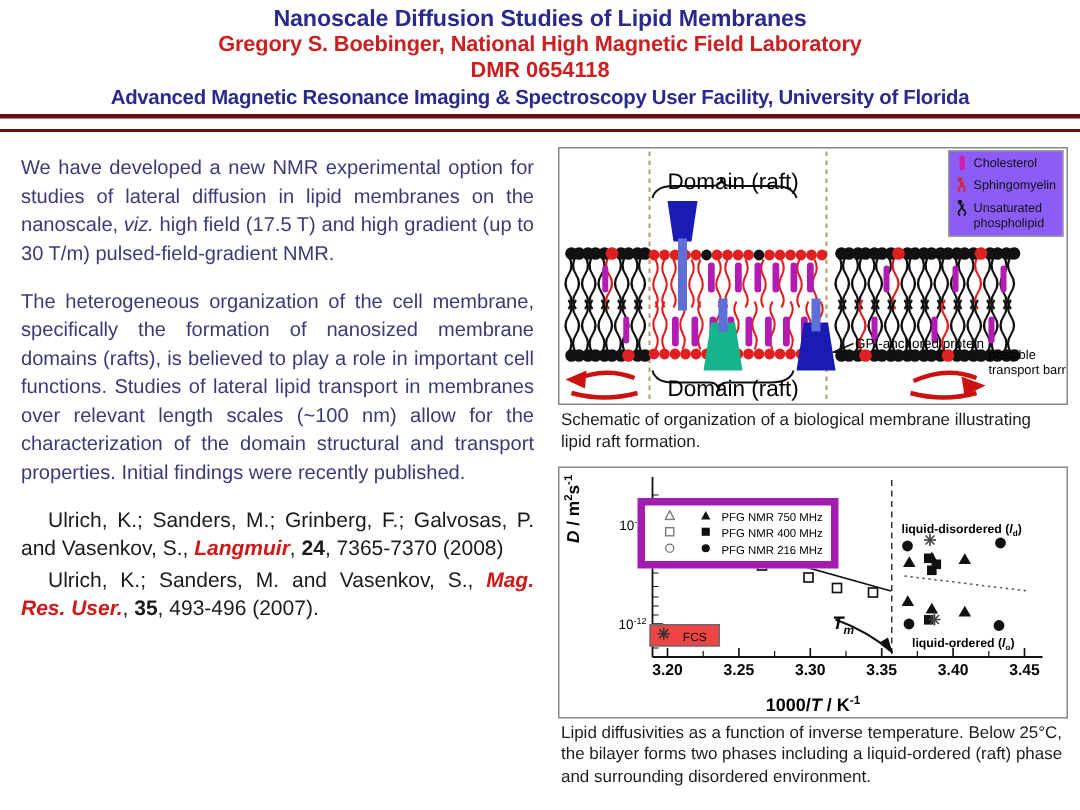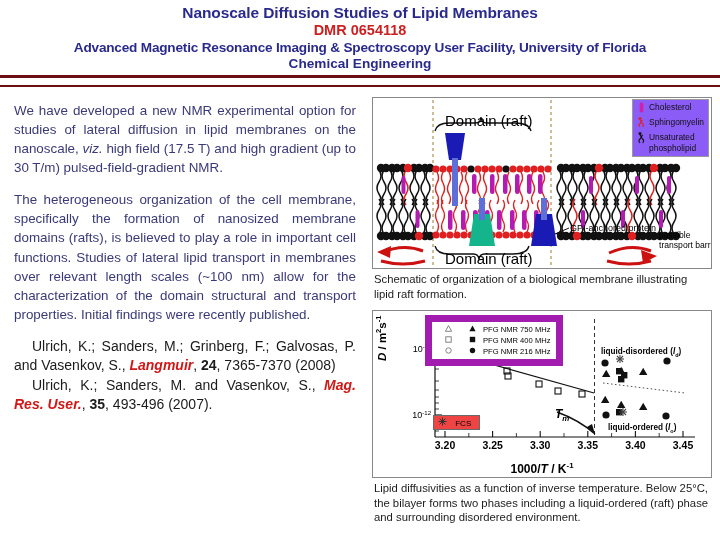--- a/index.html
+++ b/index.html
@@ -161,22 +161,22 @@
 
   
   .chart-box {
     width: 340px;
     height: 168px;
     margin-top: 5px;
   }
   .chart-legend {
     position: absolute;
     left: 52px;
-    top: 4px;
-    border: 7px solid #a21caf;
+    top: 20px;
+    border: 5px solid #a21caf;
     font-size: 7.6px;
     padding: 2px 5px 2px 3px;
     background: #fff;
     z-index: 6;
     line-height: 1.45;
   }
   .cl-row { display: flex; align-items: center; white-space: nowrap; }
   .cl-open { width: 26px; text-align: center; }
   .cl-fill { width: 22px; text-align: center; }
   .fcs-box {
@@ -225,23 +225,23 @@
     z-index: 5;
   }
   sup { font-size: 0.66em; }
   sub { font-size: 0.66em; }
 </style>
 </head>
 <body>
 
 <div class="header">
   <div class="title-main">Nanoscale Diffusion Studies of Lipid Membranes</div>
+  <div class="title-author">Gregory S. Boebinger, National High Magnetic Field Laboratory</div>
   <div class="title-grant">DMR 0654118</div>
   <div class="title-facility">Advanced Magnetic Resonance Imaging &amp; Spectroscopy User Facility, University of Florida</div>
-  <div class="title-dept">Chemical Engineering</div>
 </div>
 <div class="divider"></div>
 
 <div class="content">
 
   <div class="col-left">
     <p class="para"><span>We have developed a new NMR experimental option for studies of  lateral diffusion in lipid membranes on the nanoscale, </span><i>viz.</i><span> high field (17.5 T) and high gradient (up to 30 T/m) pulsed-field-gradient NMR.</span></p>
 
     <p class="para">The heterogeneous organization of the cell membrane, specifically the formation of nanosized membrane domains (rafts), is believed to play a role in important cell functions. Studies of lateral lipid transport in membranes over relevant length scales (~100 nm) allow for the characterization of the domain structural and transport properties. Initial findings were recently published.</p>
 

